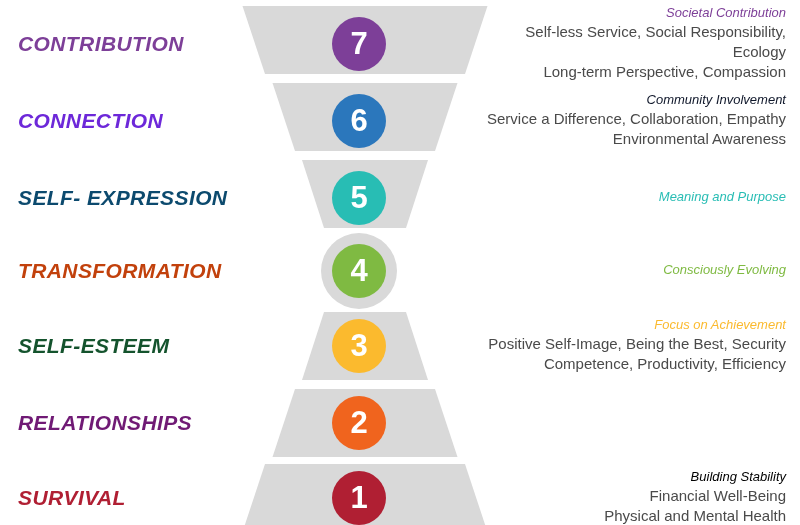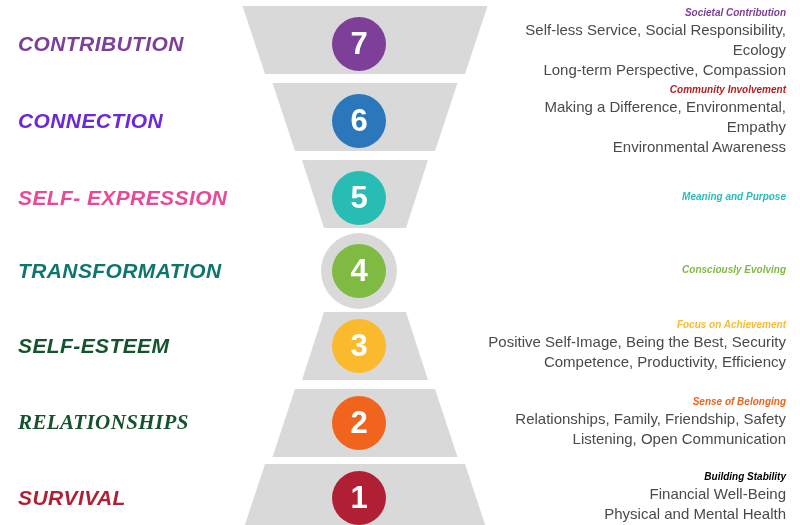--- a/index.html
+++ b/index.html
@@ -71,22 +71,22 @@
   
   .right-block {
     position: absolute;
     right: 14px;
     top: 50%;
     transform: translateY(-50%);
     text-align: right;
     width: 300px;
   }
   .right-title {
-    font-size: 10px;
-    font-weight: bold;
+    font-size: 13px;
+    font-weight: normal;
     font-style: italic;
     line-height: 1.25;
     margin-bottom: 1px;
     text-align: right;
   }
   .right-desc {
     font-size: 15px;
     color: #4a4a4a;
     line-height: 1.33;
     white-space: pre-line;
@@ -127,43 +127,43 @@
     <div class="left-label" style="color: #6d28d9;">CONNECTION</div>
     <div class="band">
       <svg viewBox="0 0 330 75" preserveAspectRatio="none" aria-hidden="true">
         <polygon points="72.5,0 257.5,0 235,68 95,68" fill="#d9d9d9"></polygon>
       </svg>
     </div>
     <div class="num-circle" style="background:#2B77BC;">
       <span>6</span>
     </div>
     <div class="right-block">
-      <div class="right-title" style="color:#b91c1c;">Community Involvement</div>
-      <div class="right-desc">Making a Difference, Environmental, Empathy
+      <div class="right-title" style="color:#0f172a;">Community Involvement</div>
+      <div class="right-desc">Service a Difference, Collaboration, Empathy
 Environmental Awareness</div>
     </div>
   </div>
 
   <div class="level" id="lvl5">
-    <div class="left-label" style="color: #ec4899;">SELF- EXPRESSION</div>
+    <div class="left-label" style="color: #0c4a6e;">SELF- EXPRESSION</div>
     <div class="band">
       <svg viewBox="0 0 330 75" preserveAspectRatio="none" aria-hidden="true">
         <polygon points="102,0 228,0 206,68 124,68" fill="#d9d9d9"></polygon>
       </svg>
     </div>
     <div class="num-circle" style="background:#28BDB4;">
       <span>5</span>
     </div>
     <div class="right-block">
       <div class="right-title" style="color:#28BDB4;">Meaning and Purpose</div>
     </div>
   </div>
 
   <div class="level" id="lvl4">
-    <div class="left-label" style="color: #0f766e;">TRANSFORMATION</div>
+    <div class="left-label" style="color: #c2410c;">TRANSFORMATION</div>
     <div class="num-circle ringed" style="background:#7FBA42;">
       <span>4</span>
     </div>
     <div class="right-block">
       <div class="right-title" style="color:#7FBA42;">Consciously Evolving</div>
     </div>
   </div>
 
   <div class="level" id="lvl3">
     <div class="left-label" style="color: #14532d;">SELF-ESTEEM</div>
@@ -176,33 +176,28 @@
       <span>3</span>
     </div>
     <div class="right-block">
       <div class="right-title" style="color:#FBBA2E;">Focus on Achievement</div>
       <div class="right-desc">Positive Self-Image, Being the Best, Security
 Competence, Productivity, Efficiency</div>
     </div>
   </div>
 
   <div class="level" id="lvl2">
-    <div class="left-label" style="color: #14532d; font-family: Liberation Serif, serif;">RELATIONSHIPS</div>
+    <div class="left-label" style="color: #701a75;">RELATIONSHIPS</div>
     <div class="band">
       <svg viewBox="0 0 330 75" preserveAspectRatio="none" aria-hidden="true">
         <polygon points="95,4 235,4 257.5,72 72.5,72" fill="#d9d9d9"></polygon>
       </svg>
     </div>
     <div class="num-circle" style="background:#F0641E;">
       <span>2</span>
-    </div>
-    <div class="right-block">
-      <div class="right-title" style="color:#F0641E;">Sense of Belonging</div>
-      <div class="right-desc">Relationships, Family, Friendship, Safety
-Listening, Open Communication</div>
     </div>
   </div>
 
   <div class="level" id="lvl1">
     <div class="left-label" style="color: rgb(176, 31, 51);">SURVIVAL</div>
     <div class="band">
       <svg viewBox="0 0 330 75" preserveAspectRatio="none" aria-hidden="true">
         <polygon points="65,4 265,4 287.5,72 42.5,72" fill="#d9d9d9"></polygon>
       </svg>
     </div>

